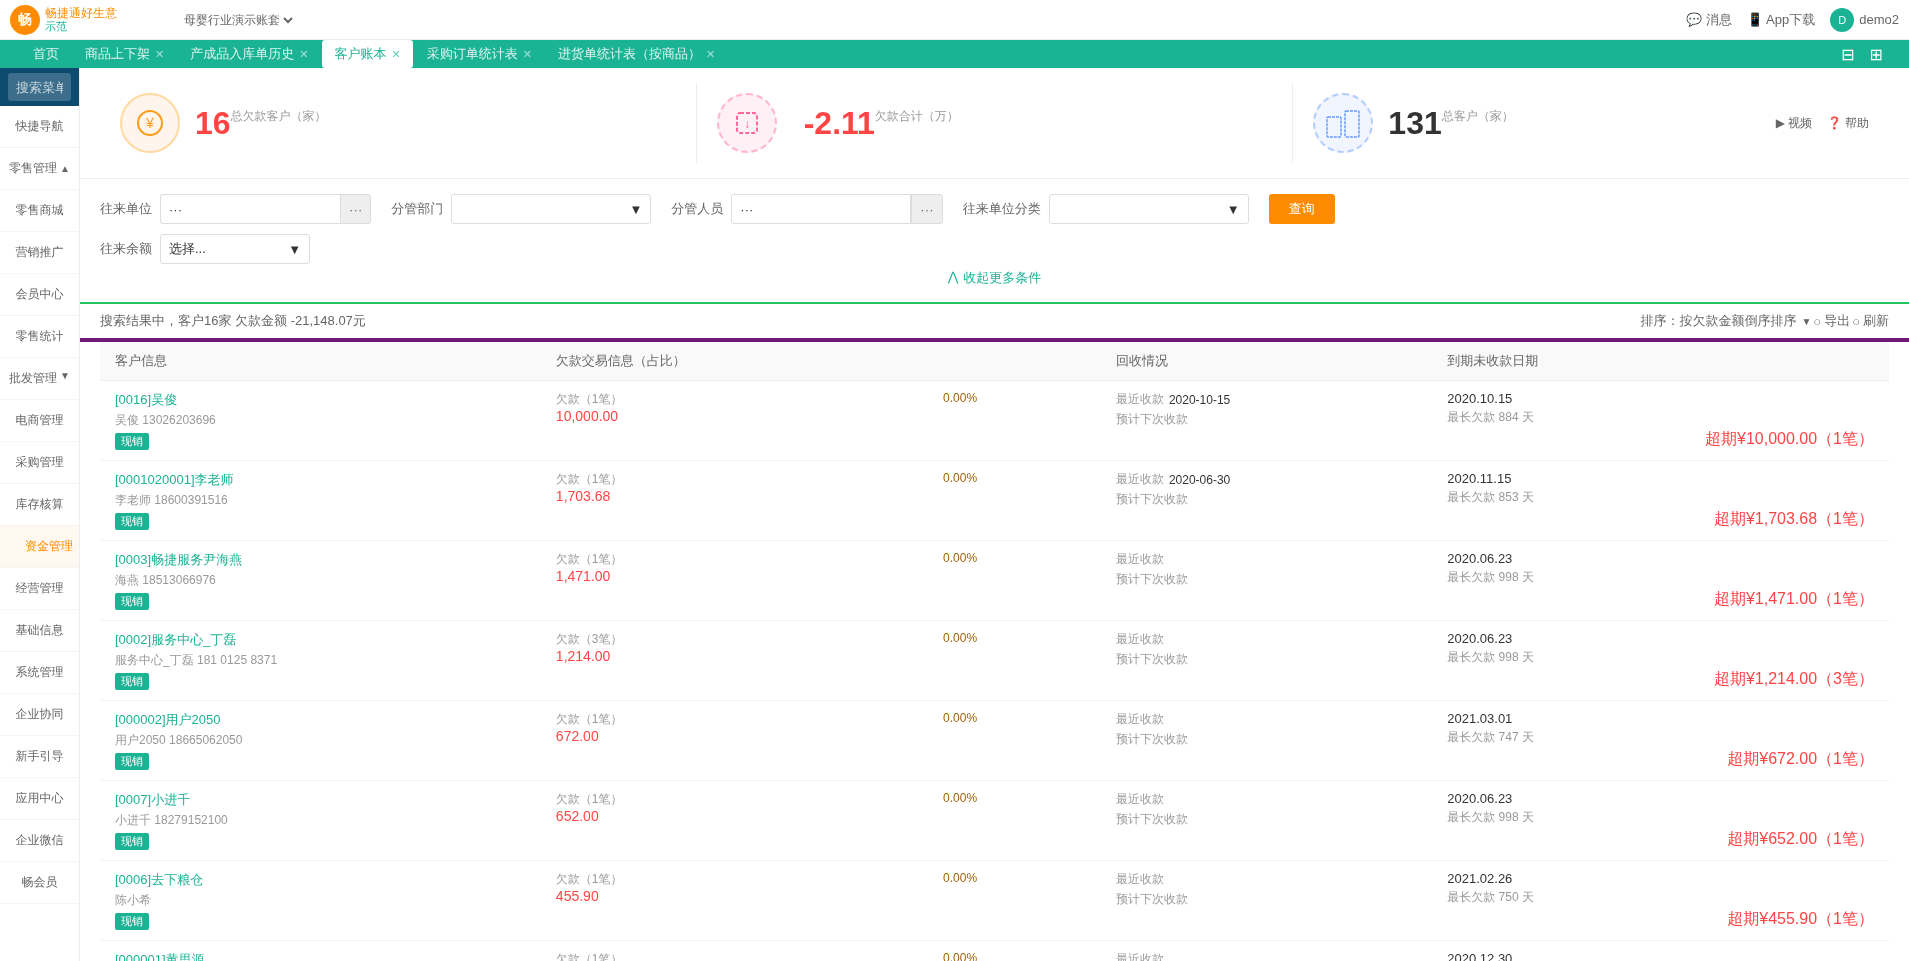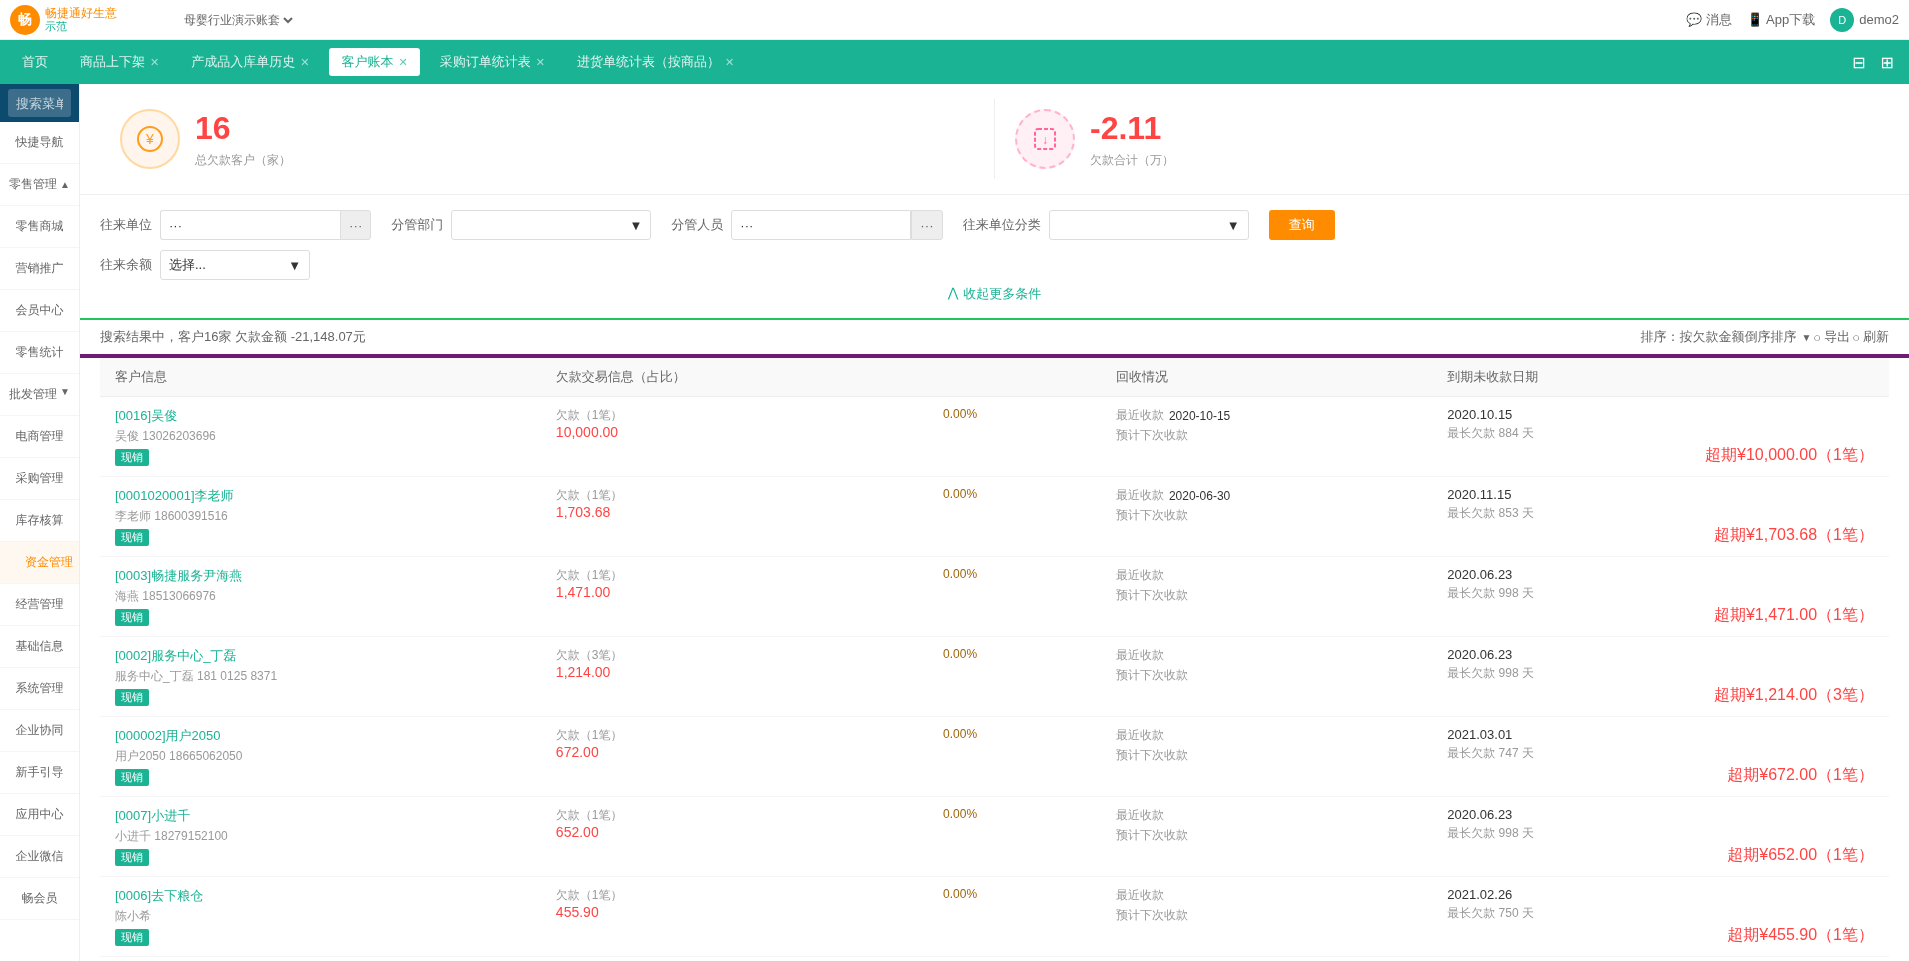--- a/index.html
+++ b/index.html
@@ -9,21 +9,21 @@
     .app-wrapper { display: flex; flex-direction: column; height: 961px; width: 1909px; }
     .top-header { display: flex; align-items: center; background: #fff; height: 40px; border-bottom: 1px solid #eee; padding: 0 10px; gap: 10px; }
     .logo-area { display: flex; align-items: center; gap: 5px; min-width: 160px; }
     .logo-icon { width: 30px; height: 30px; background: #ff8c00; border-radius: 50%; display: flex; align-items: center; justify-content: center; color: white; font-size: 14px; font-weight: bold; }
     .logo-text { font-size: 12px; color: #ff8c00; line-height: 1.2; }
     .company-select { font-size: 12px; color: #666; border: none; background: transparent; cursor: pointer; }
     .header-right { margin-left: auto; display: flex; align-items: center; gap: 15px; font-size: 13px; color: #666; }
     .header-right span { cursor: pointer; display: flex; align-items: center; gap: 3px; }
 
     
-    .tab-bar { display: flex; background: #1ab394; height: 44px; align-items: center; padding: 0 10px; gap: 8px; overflow: hidden; }
+    .tab-bar { display: flex; background: #1ab394; height: 28px; align-items: center; padding: 0 21px; gap: 2px; overflow: hidden; }
     .tab-item { padding: 0 12px; height: 28px; display: flex; align-items: center; gap: 5px; border-radius: 3px; cursor: pointer; font-size: 13px; color: rgba(255,255,255,0.85); white-space: nowrap; }
     .tab-item.active { background: #fff; color: #1ab394; font-weight: 500; }
     .tab-close { font-size: 11px; color: inherit; opacity: 0.7; }
     .tab-bar-end { margin-left: auto; display: flex; gap: 5px; }
     .tab-bar-end span { color: white; font-size: 16px; cursor: pointer; padding: 0 5px; }
 
     
     .main-layout { display: flex; flex: 1; overflow: hidden; }
 
     
@@ -35,23 +35,23 @@
     .content-area { flex: 1; display: flex; flex-direction: column; overflow: hidden; background: #f5f5f5; }
 
     
     .stats-row { display: flex; background: #fff; border-bottom: 1px solid #eee; padding: 15px 20px; gap: 0; }
     .stat-card { display: flex; align-items: center; gap: 15px; flex: 1; padding: 10px 20px; border-right: 1px solid #eee; }
     .stat-card:last-child { border-right: none; }
     .stat-icon { width: 60px; height: 60px; border-radius: 50%; display: flex; align-items: center; justify-content: center; font-size: 24px; }
     .stat-icon.orange { background: #fff5ec; color: #ff9c1a; border: 2px solid #ffd9a0; }
     .stat-icon.pink { background: #fff0f5; color: #ff6699; border: 2px dashed #ffb3cc; }
     .stat-icon.blue { background: #f0f5ff; color: #6699ff; border: 2px dashed #b3ccff; }
-    .stat-info { display: flex; flex-direction: column; }
+    .stat-info { display: flex; flex-direction: row; }
     .stat-number { font-size: 32px; font-weight: bold; color: #ff4444; line-height: 1.2; }
-    .stat-number.negative { color: #ff4444; }
+    .stat-number.negative { color: #ff4444; margin-left: 12px; }
     .stat-number.black { color: #333; }
     .stat-label { font-size: 12px; color: #999; margin-top: 4px; }
     .stat-right-actions { margin-left: auto; display: flex; gap: 15px; font-size: 12px; color: #666; }
     .stat-right-actions span { cursor: pointer; display: flex; align-items: center; gap: 3px; }
 
     
     .filter-area { background: #fff; padding: 15px 20px 10px; border-bottom: 2px solid #22c55e; }
     .filter-row { display: flex; gap: 20px; margin-bottom: 10px; align-items: center; flex-wrap: wrap; }
     .filter-item { display: flex; align-items: center; gap: 8px; }
     .filter-label { font-size: 13px; color: #666; white-space: nowrap; }
@@ -218,20 +218,40 @@
             <svg width="30" height="30" viewBox="0 0 30 30">
                 <rect x="5" y="5" width="20" height="20" rx="3" fill="none" stroke="#ff6699" stroke-width="2" stroke-dasharray="4,2"></rect>
                 <text x="15" y="20" text-anchor="middle" fill="#ff6699" font-size="12">↓</text>
               </svg>
           </div>
           <div class="stat-info">
             <div class="stat-number negative">-2.11</div>
             <div class="stat-label">欠款合计（万）</div>
           </div>
         </div>
+        <div class="stat-card">
+          <div class="stat-icon blue">
+            <svg width="36" height="36" viewBox="0 0 36 36">
+                <rect x="2" y="12" width="14" height="20" rx="1" fill="none" stroke="#6699ff" stroke-width="1.5" stroke-dasharray="3,1"></rect>
+                <rect x="20" y="6" width="14" height="26" rx="1" fill="none" stroke="#6699ff" stroke-width="1.5" stroke-dasharray="3,1"></rect>
+              </svg>
+          </div>
+          <div class="stat-info">
+            <div class="stat-number black">131</div>
+            <div class="stat-label">总客户（家）</div>
+          </div>
+          <div class="stat-right-actions">
+            <span>
+              <span>▶</span> 视频
+            </span>
+            <span>
+              <span>❓</span> 帮助
+            </span>
+          </div>
+        </div>
       </div>
 
       <div class="filter-area">
         <div class="filter-row">
           <div class="filter-item">
             <span class="filter-label">往来单位</span>
             <div style="display:flex;">
               <div class="filter-input with-btn" style="border-radius:3px 0 0 3px;">···</div>
               <button class="filter-btn-dots">···</button>
             </div>

